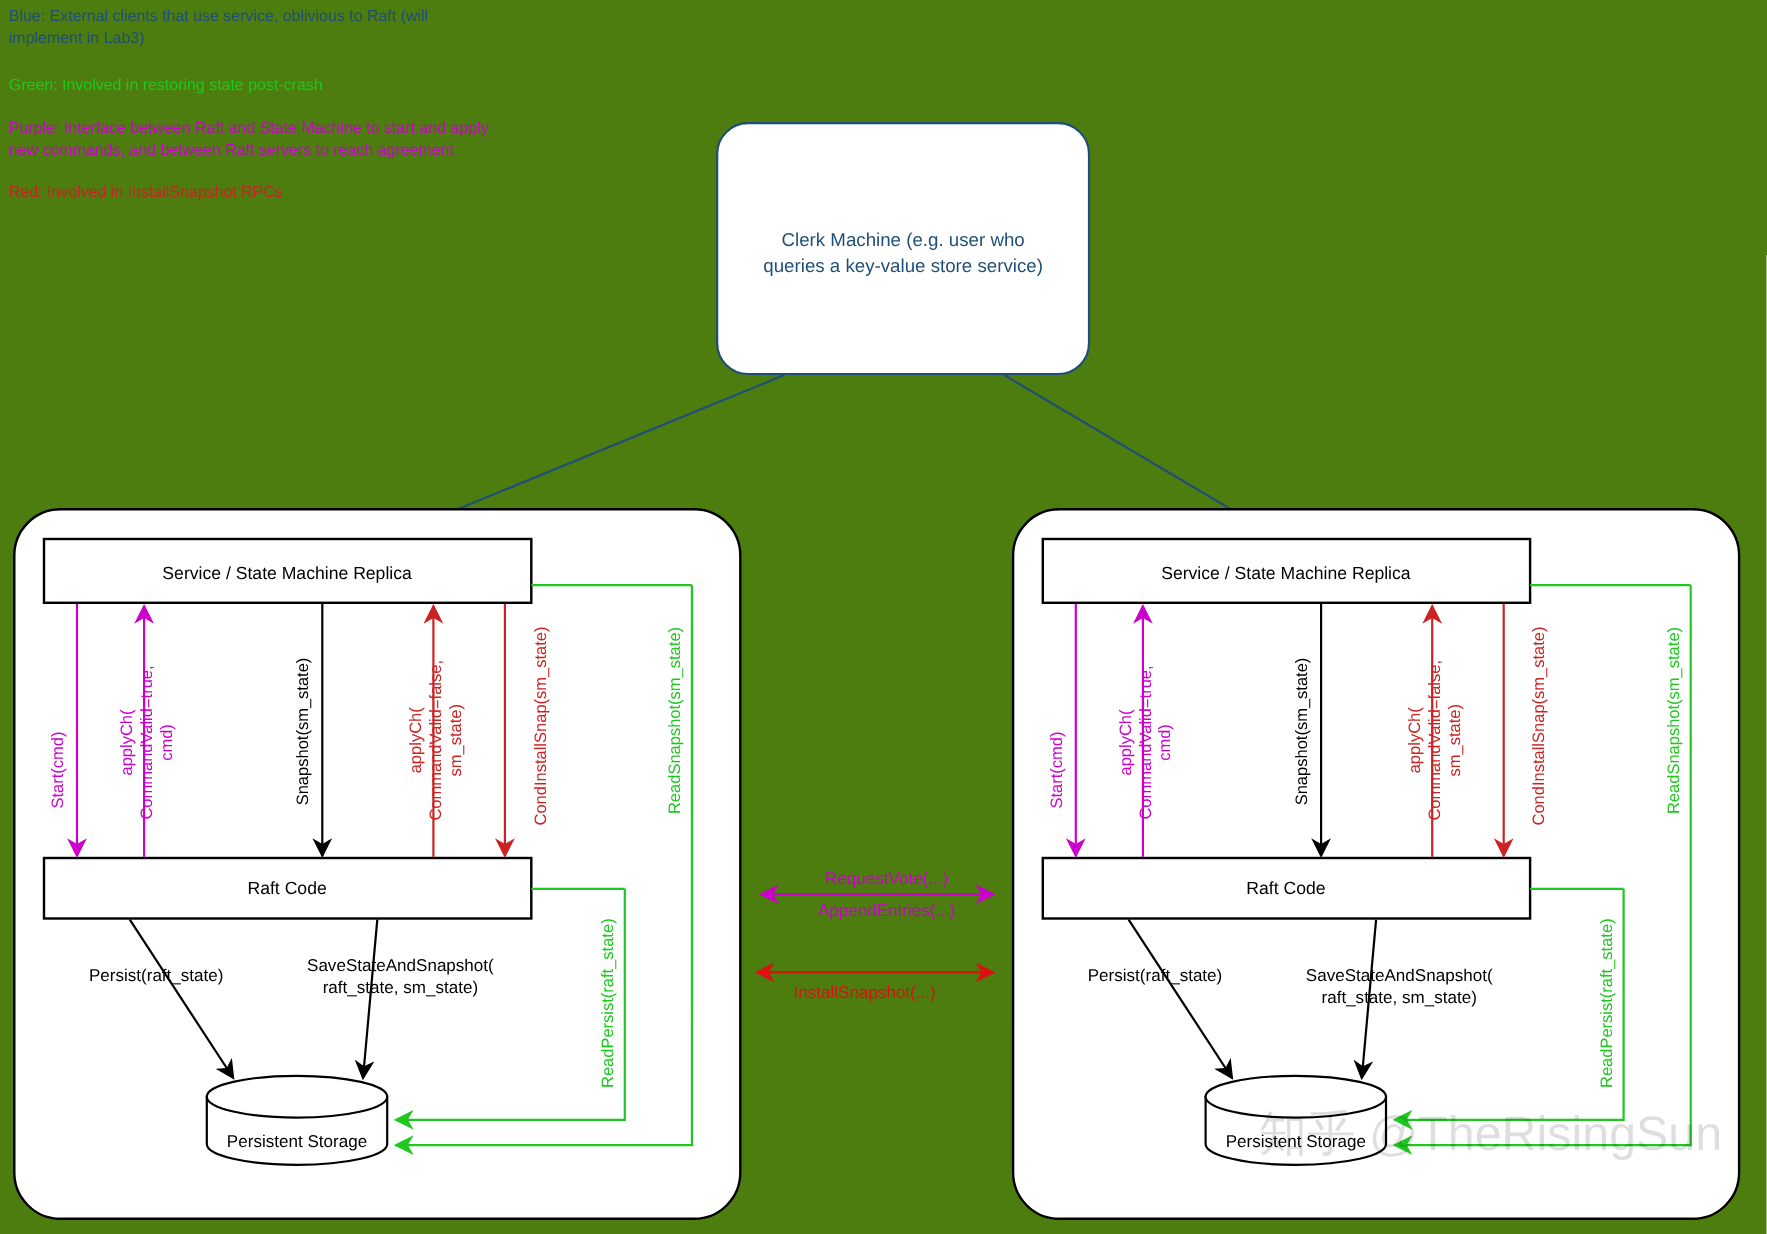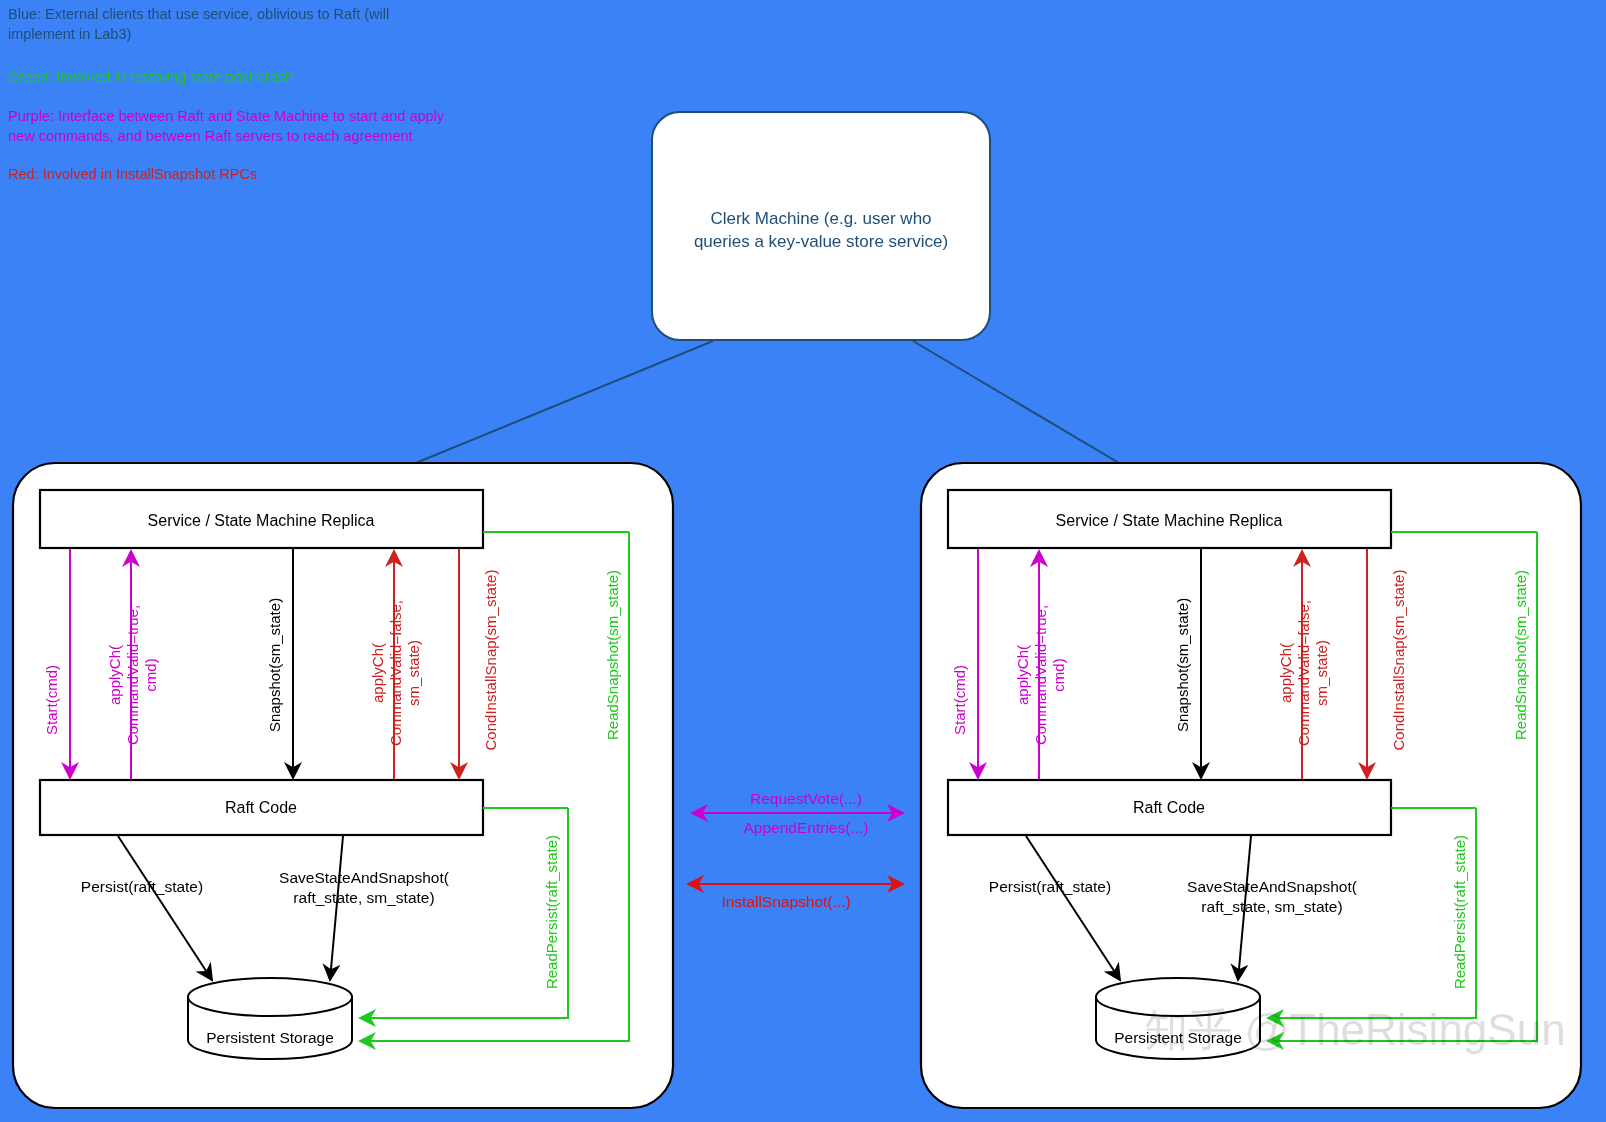--- a/index.html
+++ b/index.html
@@ -1,17 +1,17 @@
 <!DOCTYPE html>
 <html><head>
 <meta charset="utf-8">
 <style>
   html,body{margin:0;padding:0;background:#ffffff;}
   body{width:1606px;height:1122px;overflow:hidden;font-family:"Liberation Sans",sans-serif;}
-  #stage{position:relative;width:1606px;height:1122px;background:#3b82f6;}
+  #stage{position:relative;width:1606px;height:1122px;background:#4d7c0f;}
   svg#diagram{position:absolute;left:0;top:0;width:1606px;height:1122px;}
   .lbl{font-family:"Liberation Sans",sans-serif;}
   text{white-space:pre;}
 </style>
 </head>
 <body>
 
 <div id="stage">
 <svg id="diagram" viewBox="0 0 1606 1122" xmlns="http://www.w3.org/2000/svg">
   <defs>

